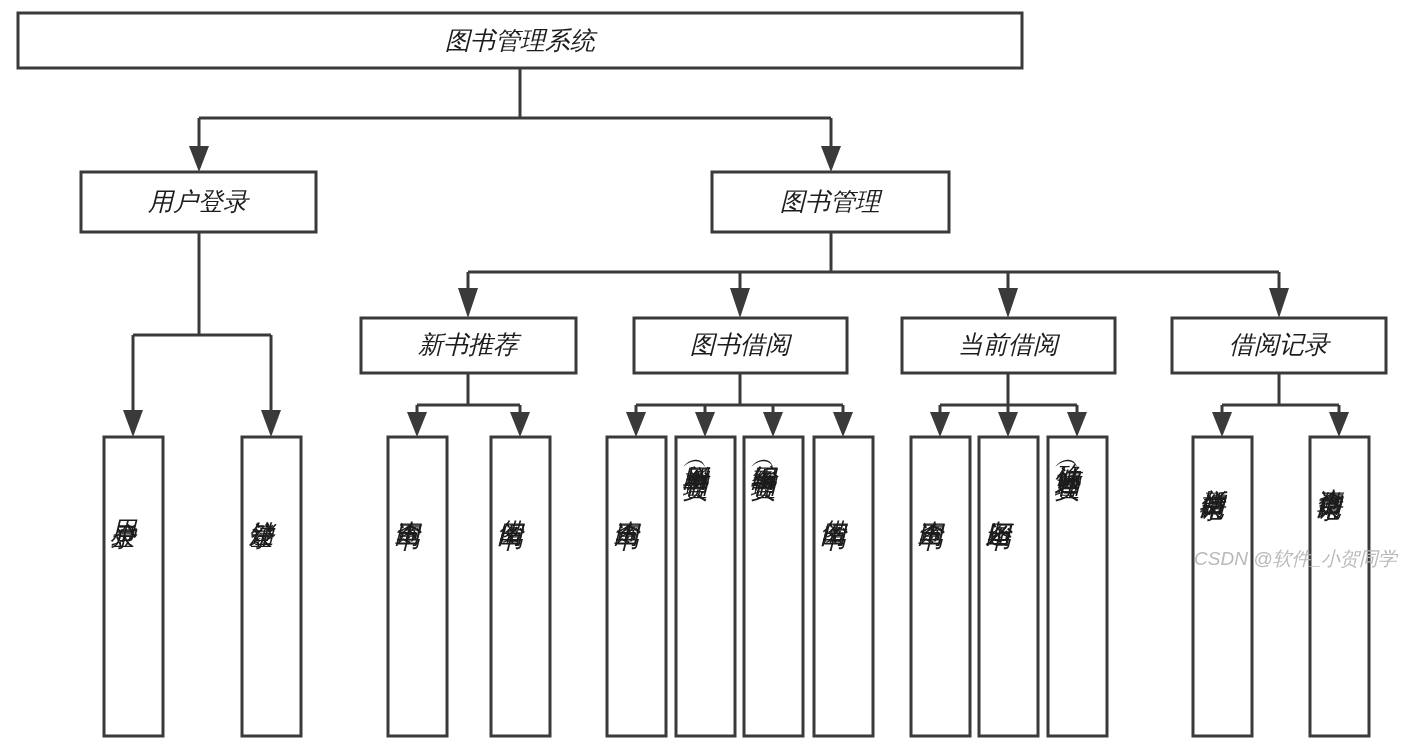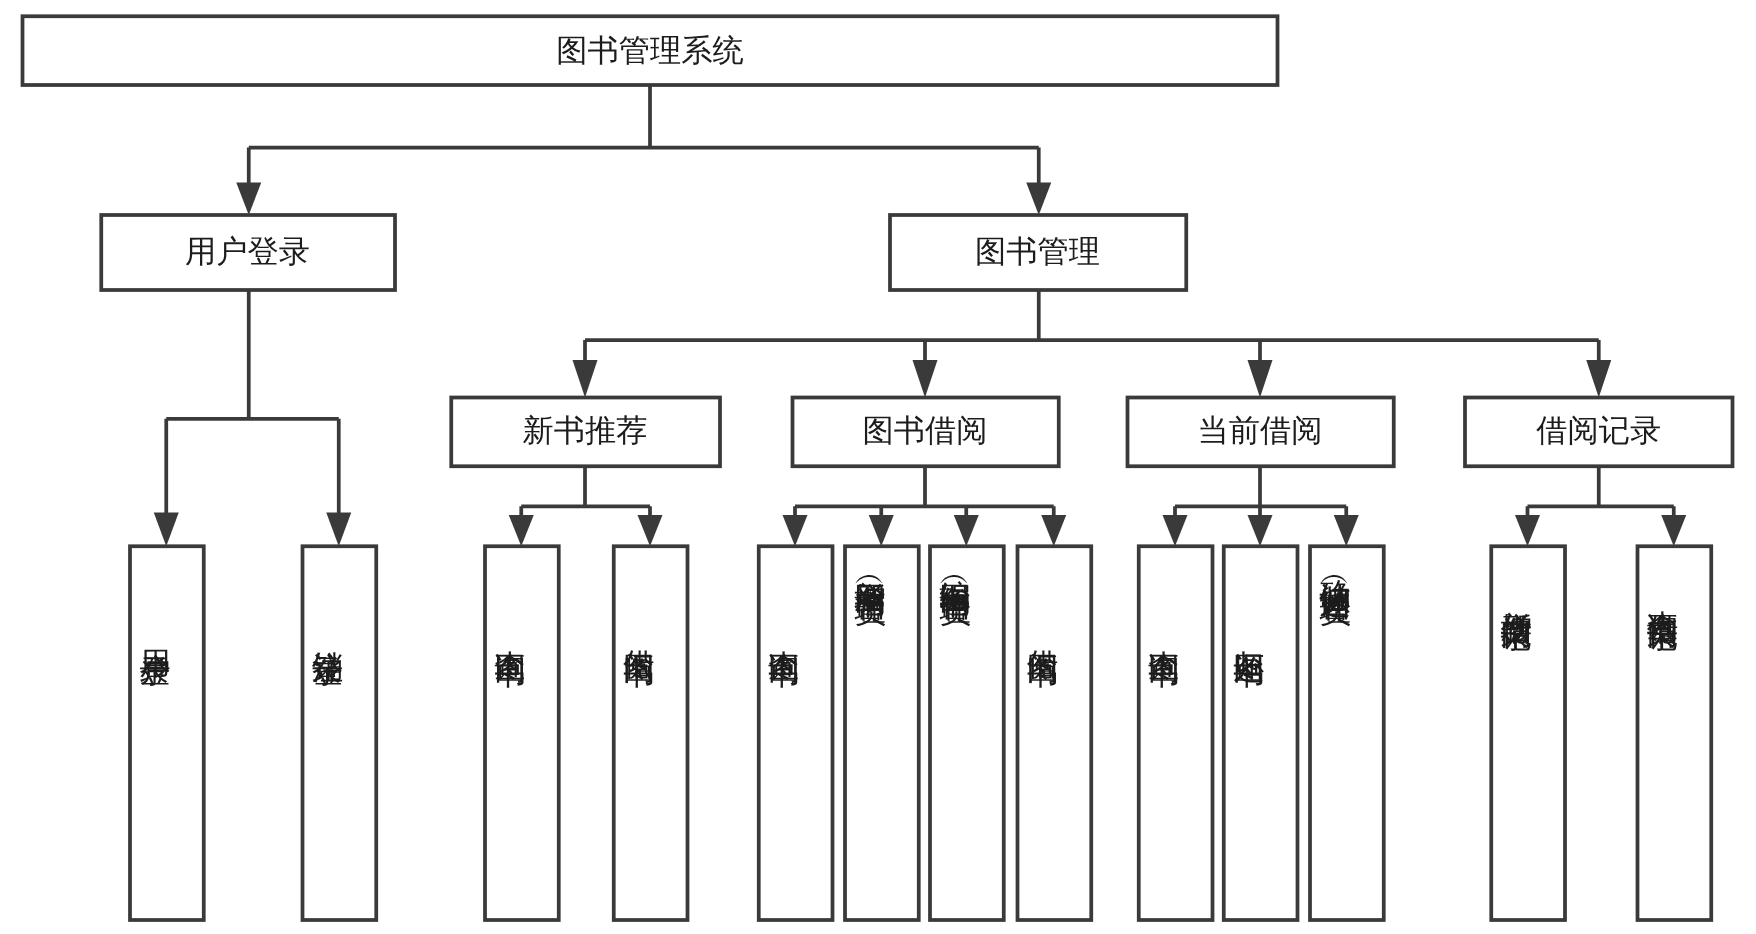--- a/index.html
+++ b/index.html
@@ -11,20 +11,21 @@
     width: 1405px;
     height: 747px;
     font-family: "Liberation Sans", "DejaVu Sans", sans-serif;
     overflow: hidden;
   }
   #diagram-root {
     position: relative;
     width: 1405px;
     height: 578px;
     background: #ffffff;
+    font-style: italic;
   }
   svg#tree-svg {
     position: absolute;
     left: 0;
     top: 0;
     width: 1405px;
     height: 747px;
   }
   .node-box {
     fill: #ffffff;
@@ -194,13 +195,14 @@
   <div class="node-label-v" style="left:748px; top:444px; height:290px;">编辑图书（管理员）</div>
   <div class="node-label-v" style="left:818px; top:500px; height:180px;">借阅图书</div>
 
   <div class="node-label-v" style="left:915px; top:500px; height:180px;">查询图书</div>
   <div class="node-label-v" style="left:983px; top:500px; height:180px;">归还图书</div>
   <div class="node-label-v" style="left:1052px; top:444px; height:290px;">确认归还（管理员）</div>
 
   <div class="node-label-v" style="left:1197px; top:468px; height:245px;">新增借阅记录</div>
   <div class="node-label-v" style="left:1314px; top:468px; height:245px;">查询借阅记录</div>
 
+  <div class="watermark">CSDN @软件_小贺同学</div>
 </div>
 
 </body></html>

